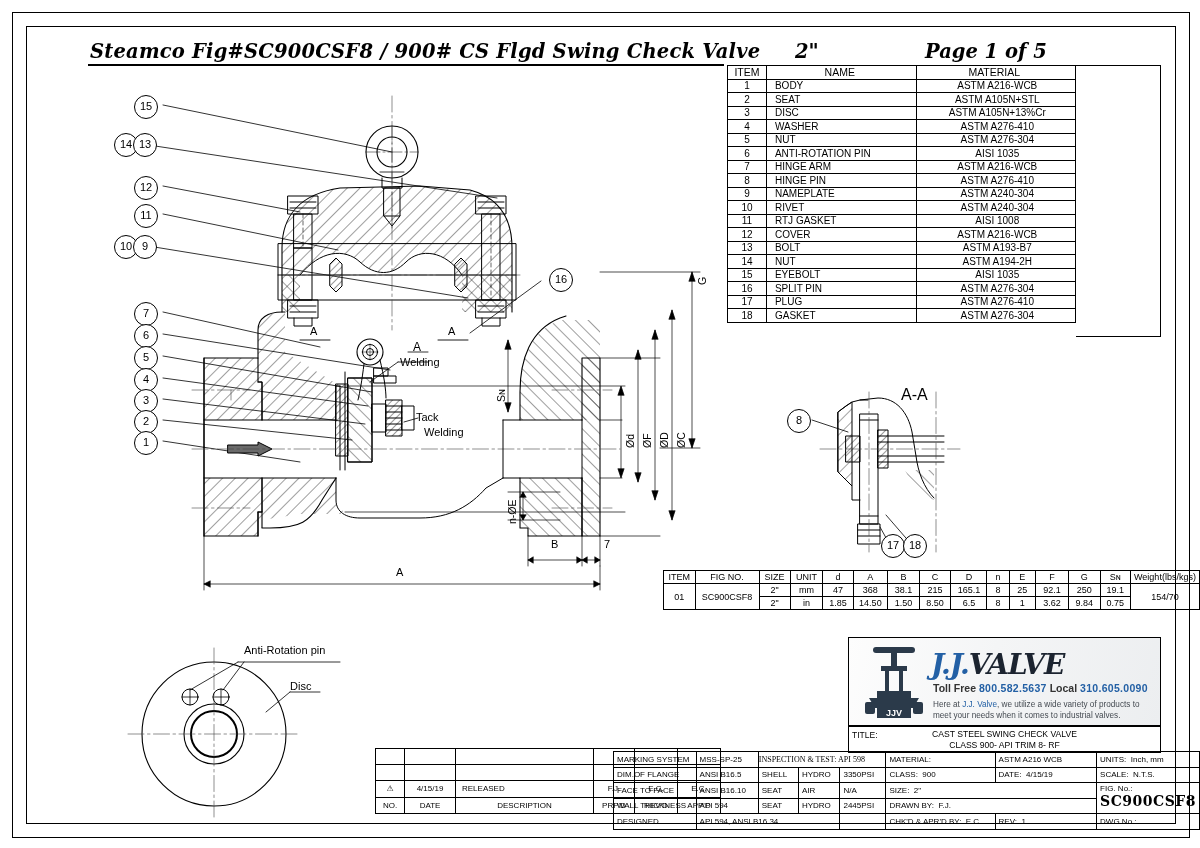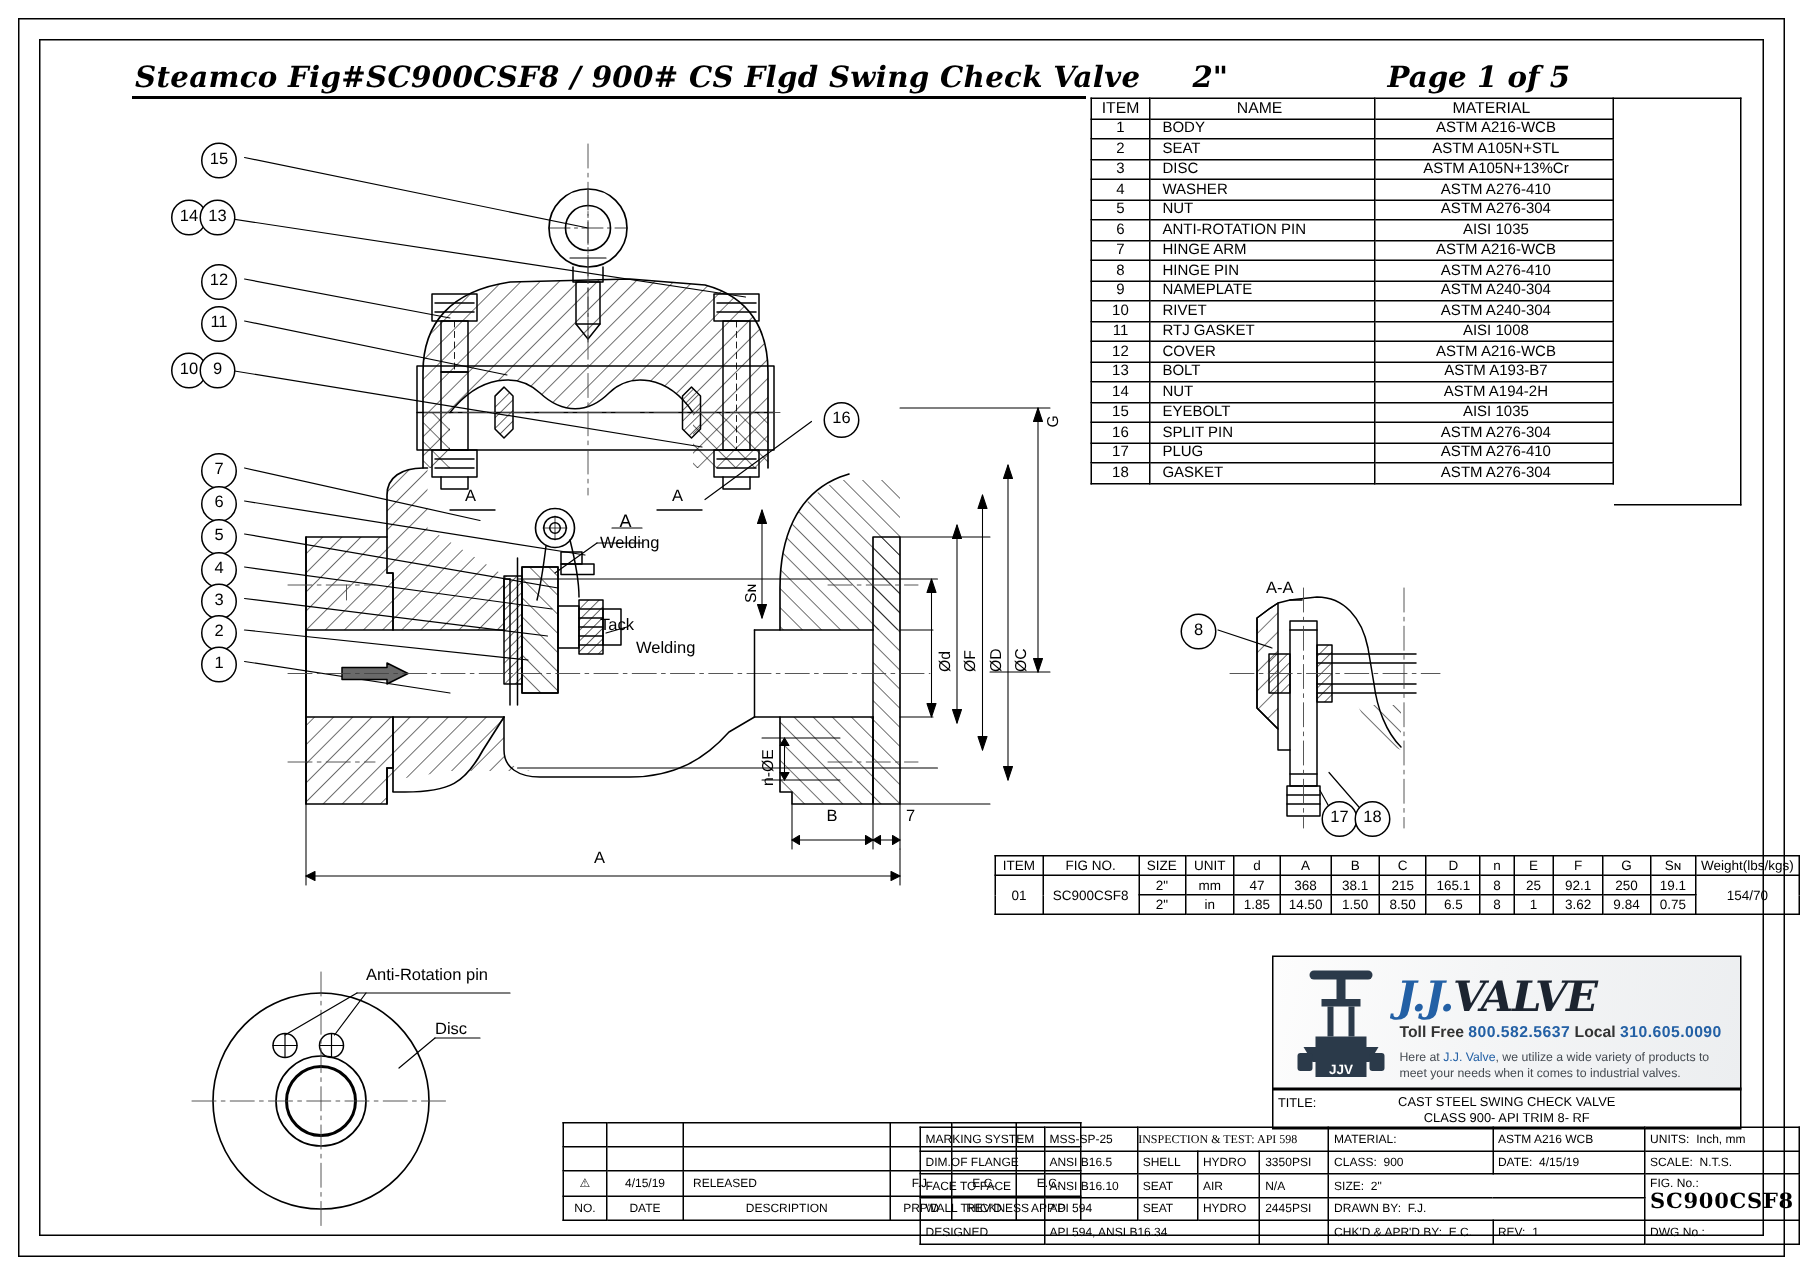--- a/index.html
+++ b/index.html
@@ -510,25 +510,25 @@
   <div style="position:absolute;left:134px;top:389px;width:22px;height:22px;border:1px solid #000;border-radius:50%;text-align:center;line-height:20px;font-size:11px;background:#fff;">3</div>
   <div style="position:absolute;left:134px;top:410px;width:22px;height:22px;border:1px solid #000;border-radius:50%;text-align:center;line-height:20px;font-size:11px;background:#fff;">2</div>
   <div style="position:absolute;left:134px;top:431px;width:22px;height:22px;border:1px solid #000;border-radius:50%;text-align:center;line-height:20px;font-size:11px;background:#fff;">1</div>
   <div style="position:absolute;left:549px;top:268px;width:22px;height:22px;border:1px solid #000;border-radius:50%;text-align:center;line-height:20px;font-size:11px;background:#fff;">16</div>
   <div style="position:absolute;left:787px;top:409px;width:22px;height:22px;border:1px solid #000;border-radius:50%;text-align:center;line-height:20px;font-size:11px;background:#fff;">8</div>
   <div style="position:absolute;left:881px;top:534px;width:22px;height:22px;border:1px solid #000;border-radius:50%;text-align:center;line-height:20px;font-size:11px;background:#fff;">17</div>
   <div style="position:absolute;left:903px;top:534px;width:22px;height:22px;border:1px solid #000;border-radius:50%;text-align:center;line-height:20px;font-size:11px;background:#fff;">18</div>
 
   <div class="lbl" style="left:413px;top:340px;font-size:12px;">A</div>
   <div class="lbl" style="left:400px;top:356px;">Welding</div>
-  <div class="lbl" style="left:400px;top:411px;">Tack</div>
+  <div class="lbl" style="left:416px;top:411px;">Tack</div>
   <div class="lbl" style="left:424px;top:426px;">Welding</div>
   <div class="lbl" style="left:310px;top:325px;">A</div>
   <div class="lbl" style="left:448px;top:325px;">A</div>
-  <div class="lbl" style="left:844px;top:386px;font-size:11px;">A-A</div>
+  <div class="lbl" style="left:901px;top:386px;font-size:16px;">A-A</div>
 
   <div class="vlbl" style="left:624px;top:448px;">Ød</div>
   <div class="vlbl" style="left:641px;top:448px;">ØF</div>
   <div class="vlbl" style="left:658px;top:448px;">ØD</div>
   <div class="vlbl" style="left:675px;top:448px;">ØC</div>
   <div class="vlbl" style="left:696px;top:285px;">G</div>
   <div class="vlbl" style="left:495px;top:402px;">Sɴ</div>
   <div class="vlbl" style="left:506px;top:524px;">n-ØE</div>
   <div class="lbl" style="left:551px;top:538px;">B</div>
   <div class="lbl" style="left:604px;top:538px;">7</div>

